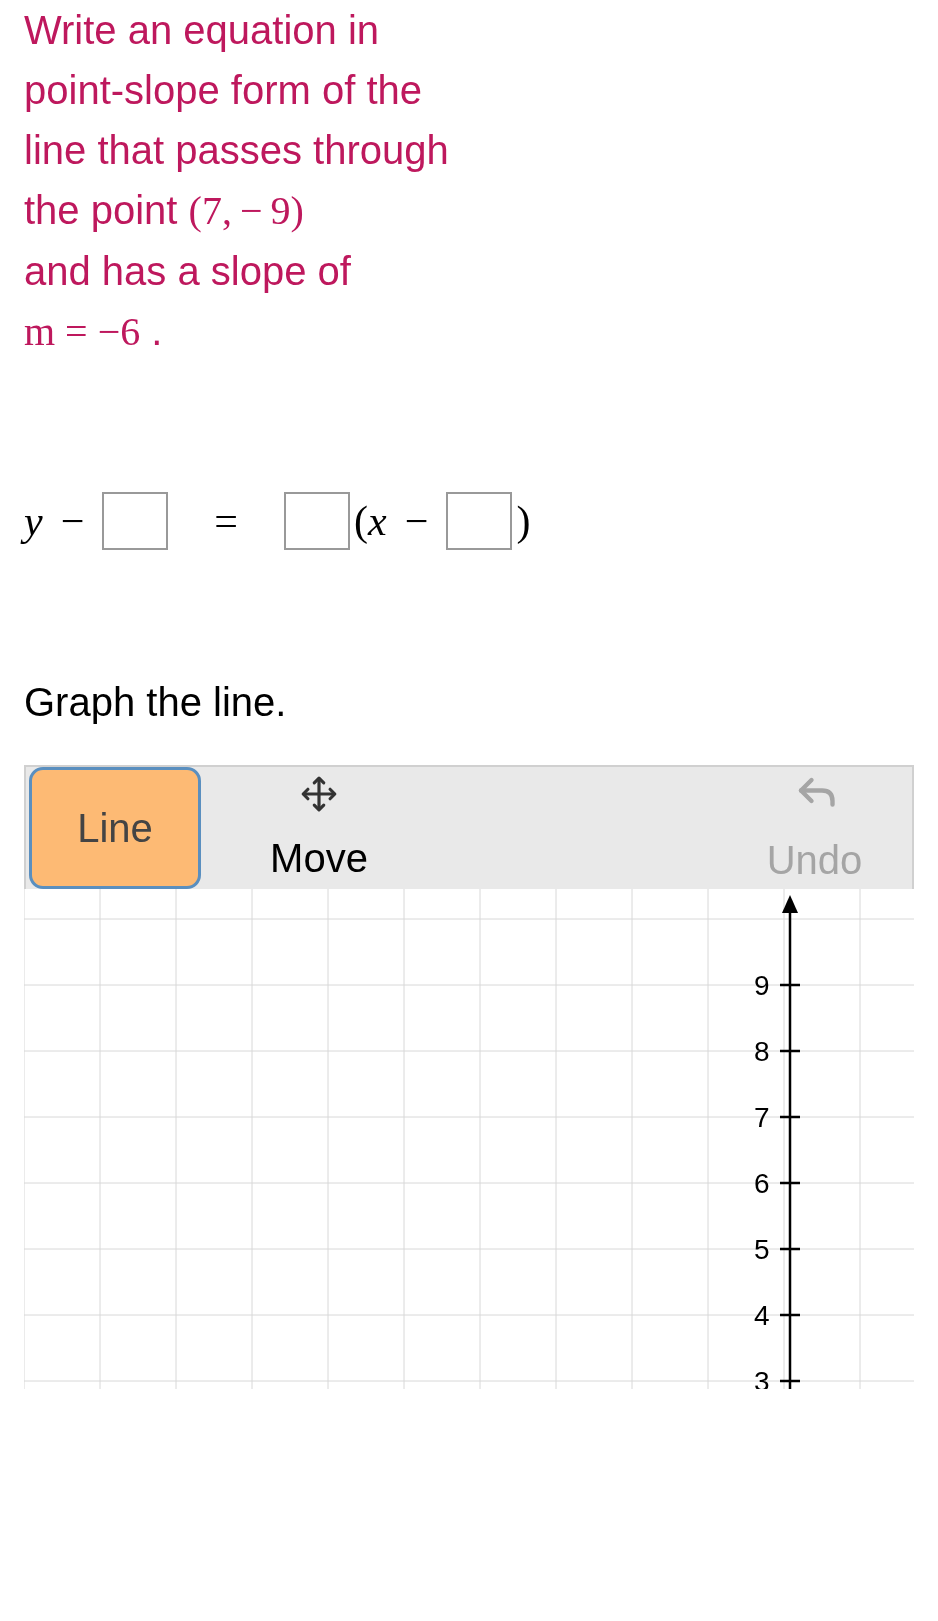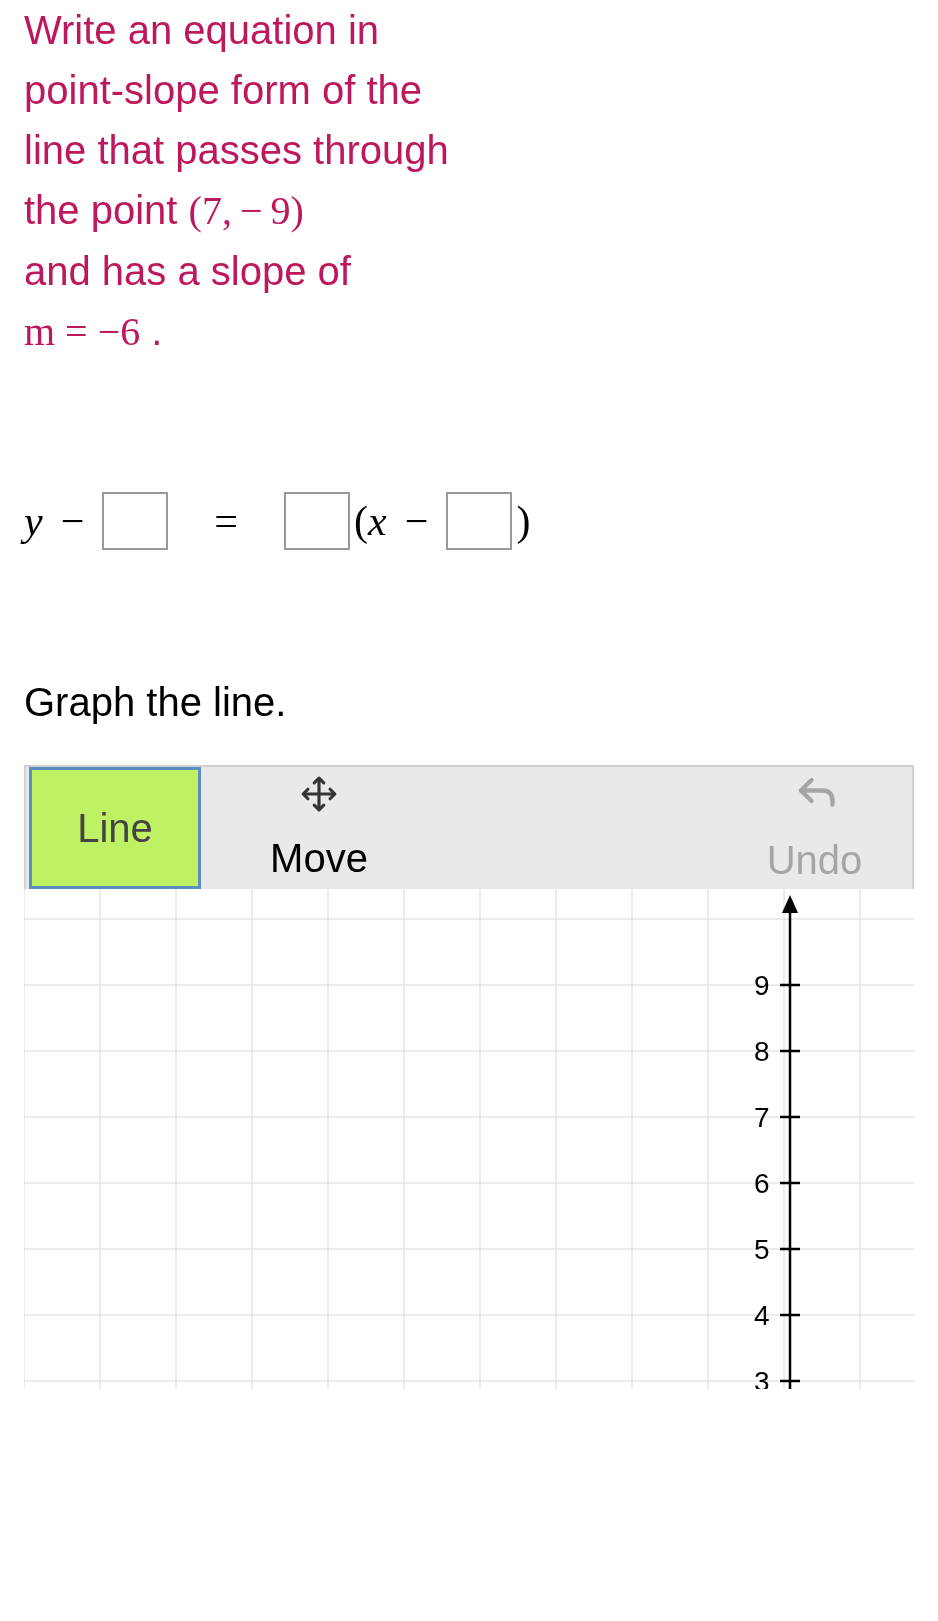--- a/index.html
+++ b/index.html
@@ -68,24 +68,24 @@
       display: flex;
       align-items: center;
       justify-content: center;
       font-size: 40px;
       color: #444;
       cursor: pointer;
       gap: 14px;
     }
     .tool-line {
       width: 172px;
-      background: #bef264;
+      background: #fdba74;
       border: 3px solid #5a8fbf;
       margin: 3px;
-      border-radius: 0;
+      border-radius: 14px;
     }
     .tool-move {
       width: 230px;
       color: #000000;
       flex-direction: column;
     }
     .tool-undo {
       margin-left: auto;
       padding-right: 0;
       color: #a5a5a5;

